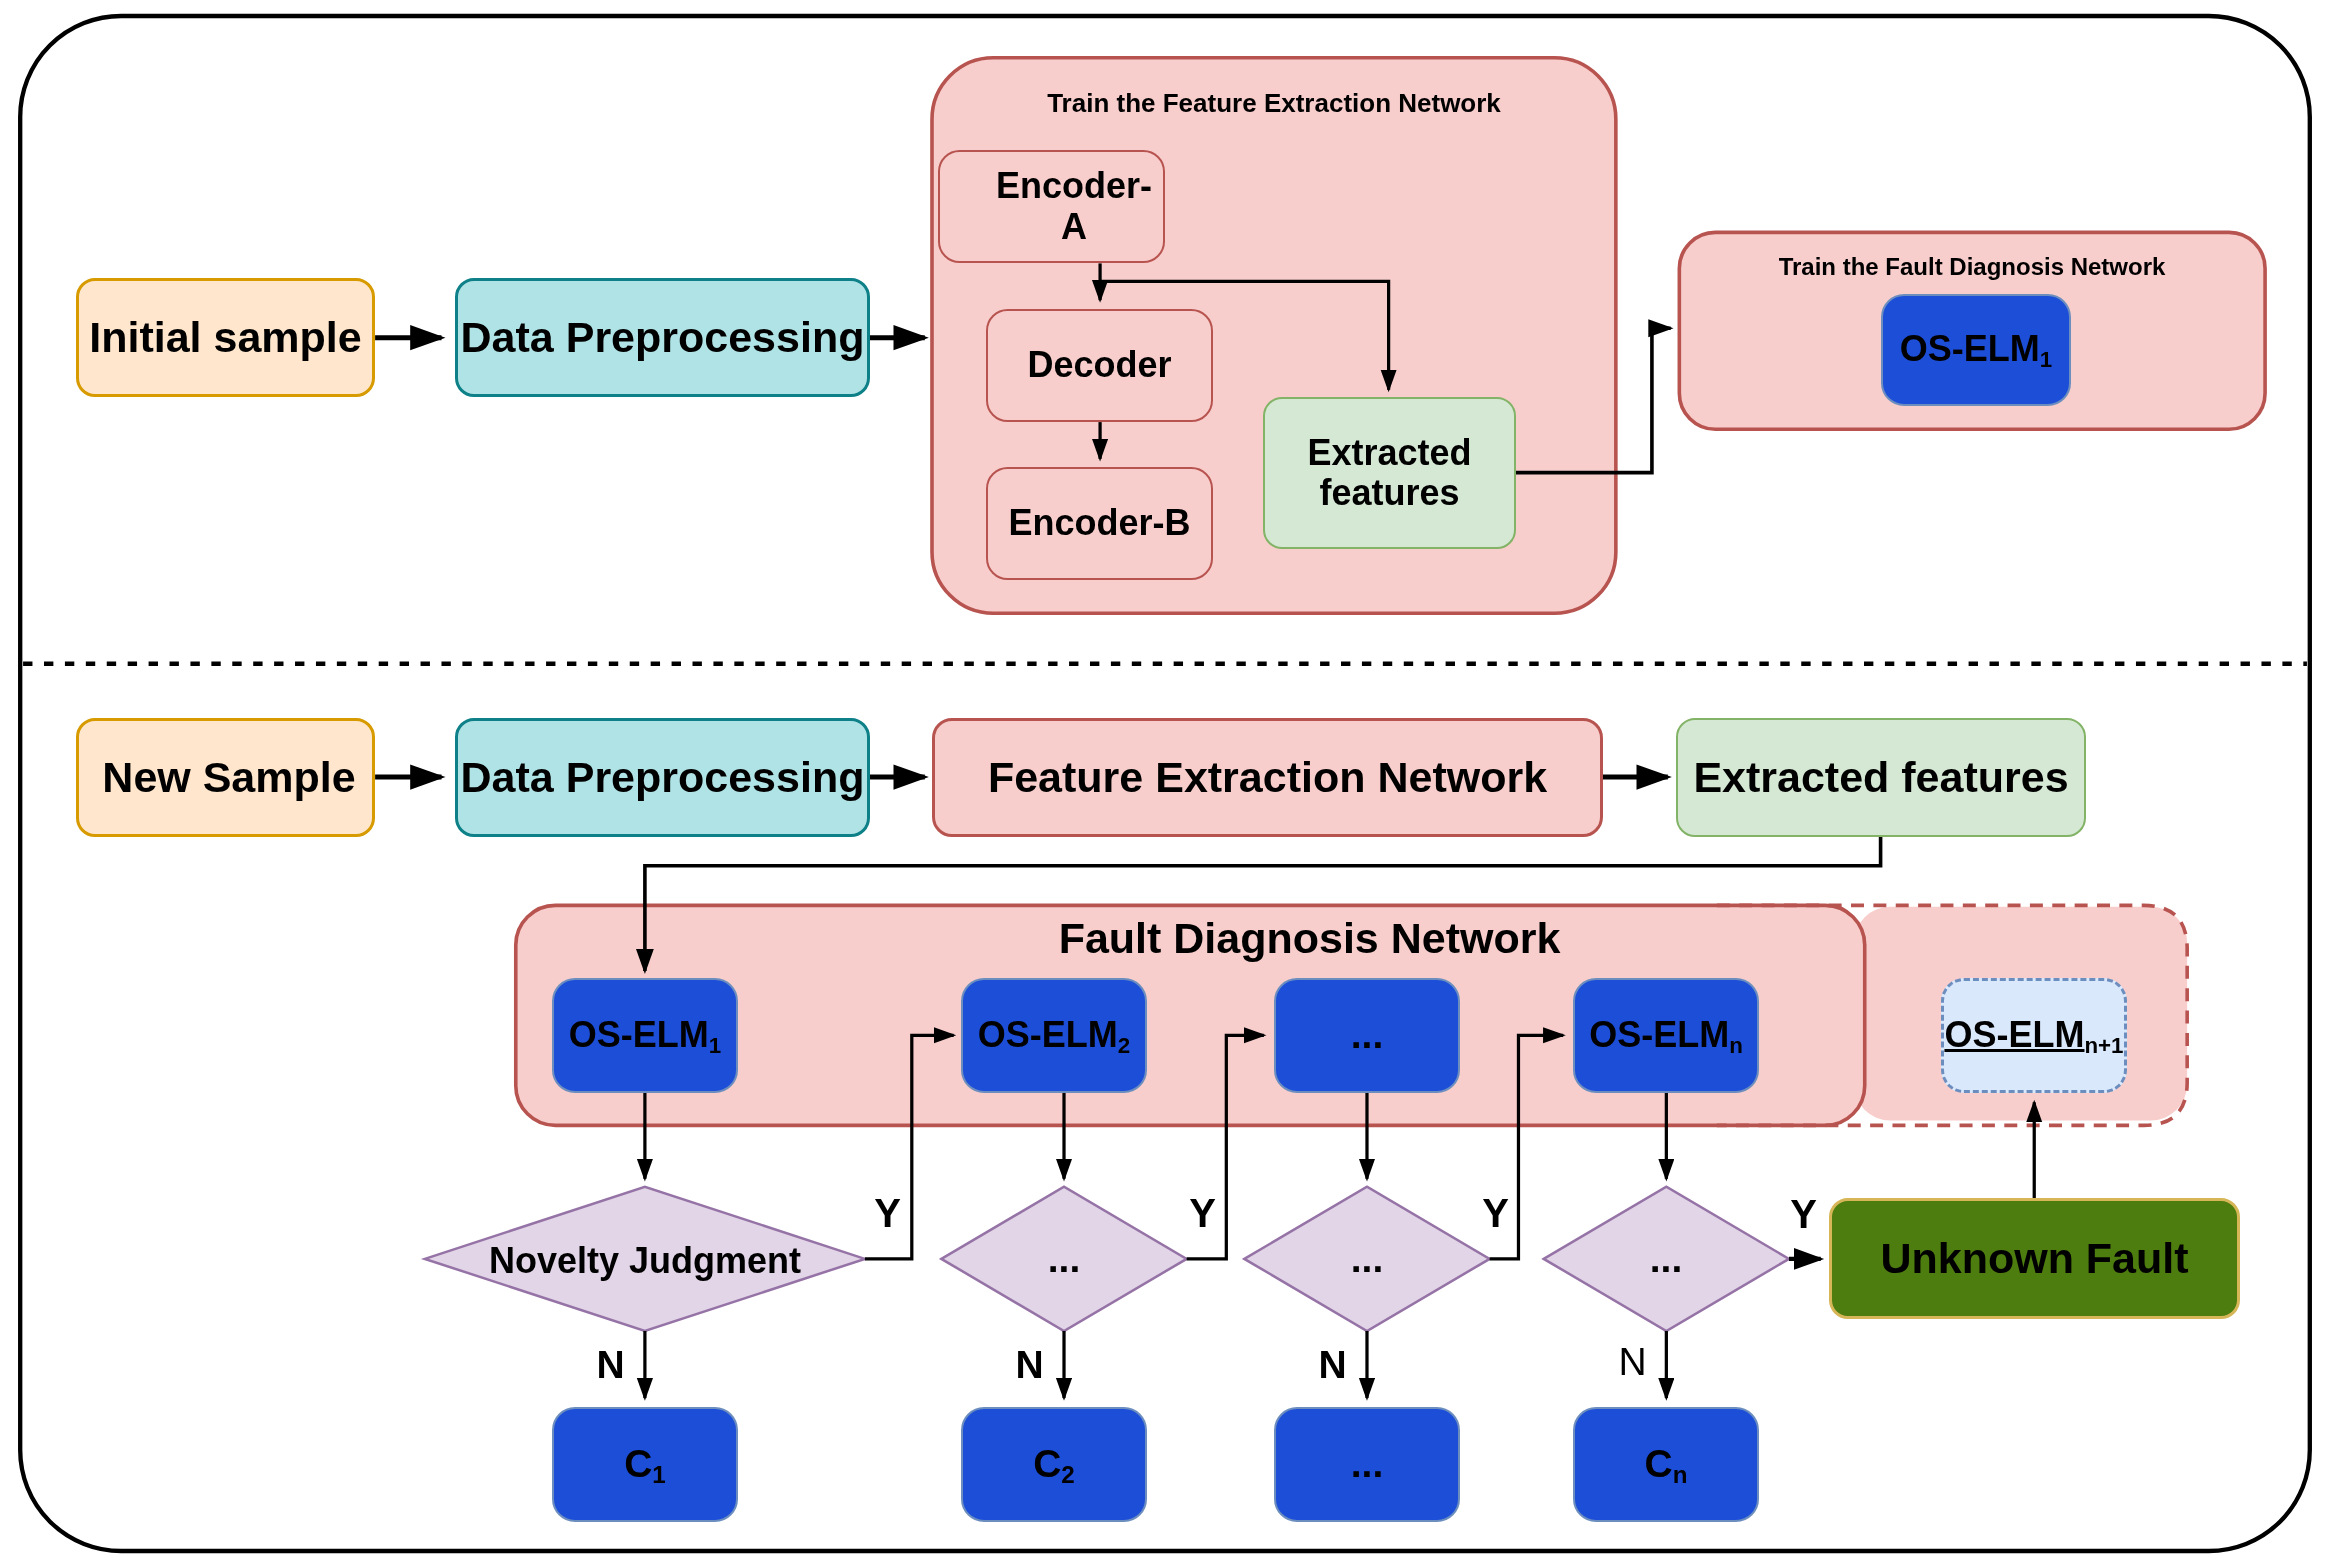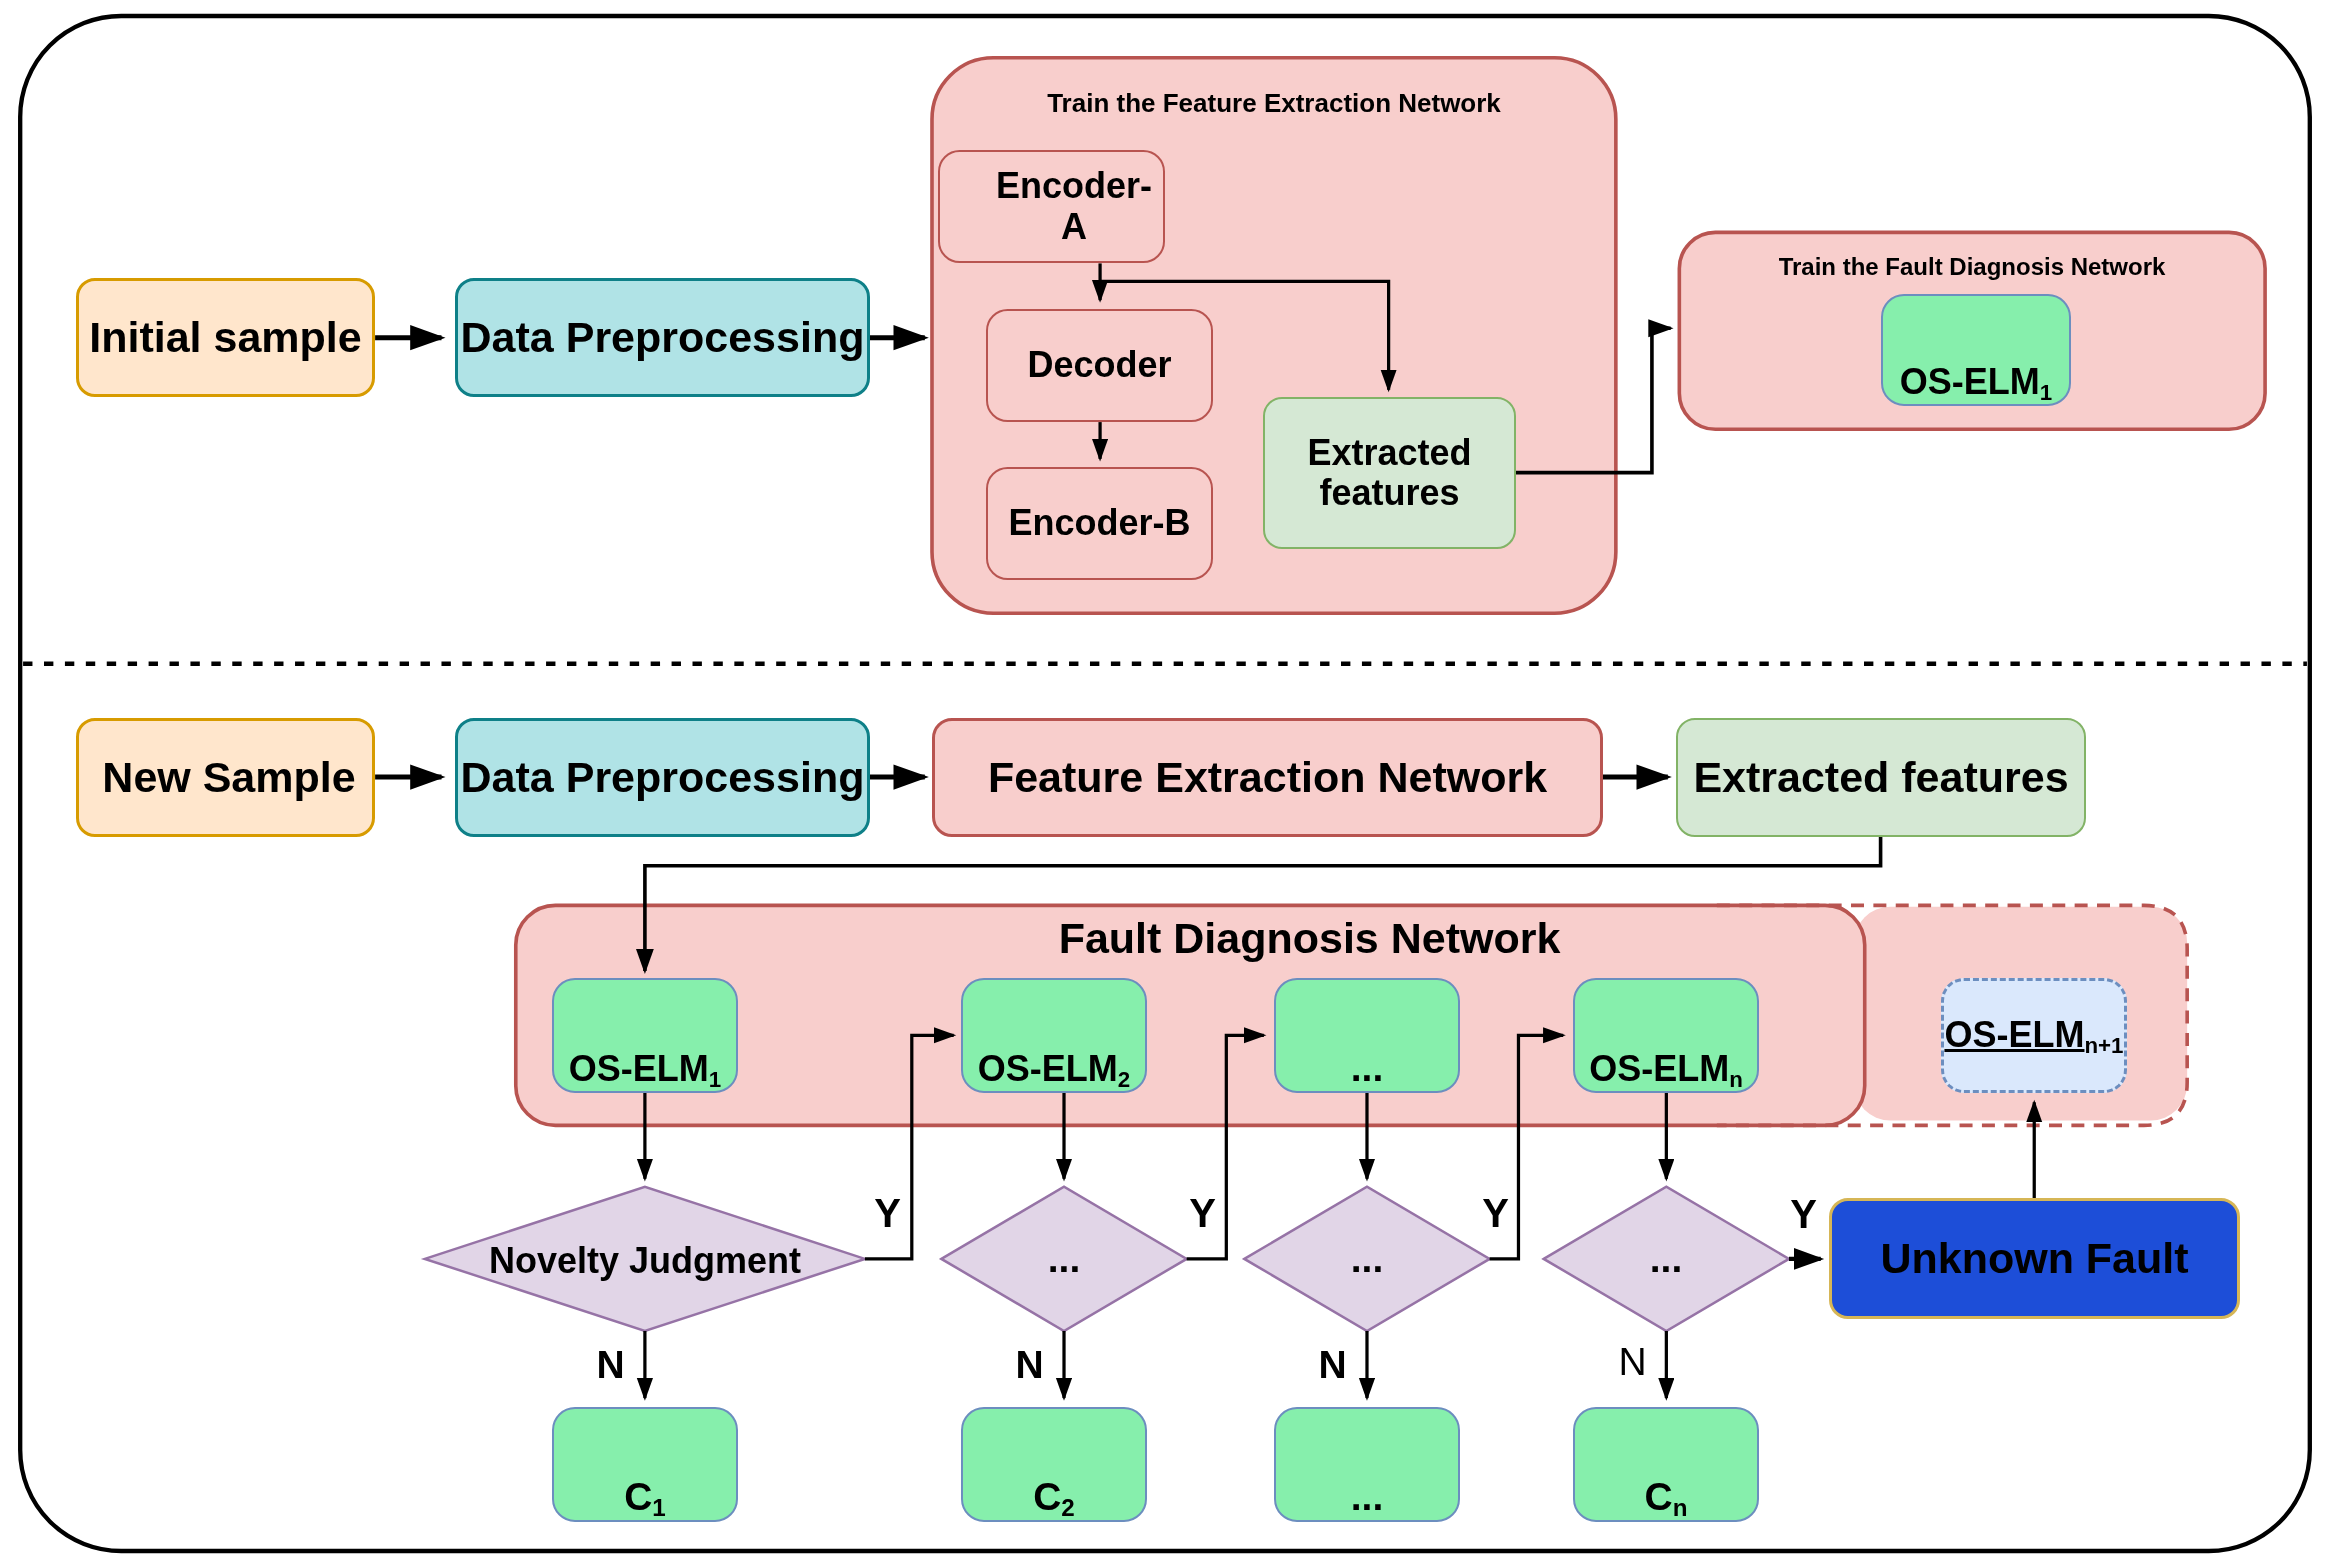--- a/index.html
+++ b/index.html
@@ -7,23 +7,23 @@
          font-family:"Liberation Sans","DejaVu Sans",sans-serif;color:#000;}
   #wires{position:absolute;left:0;top:0;width:2330px;height:1567px;}
   .box{position:absolute;display:flex;align-items:center;justify-content:center;
        box-sizing:border-box;font-weight:bold;text-align:center;line-height:1.12;
        border-radius:19px;z-index:2;}
   .orange{background:#FFE6CC;border:3.6px solid #D79B00;}
   .teal{background:#B0E3E6;border:3.6px solid #0E8088;}
   .pinkbox{background:#F8CECC;border:2.9px solid #B85450;border-radius:21.6px;}
   .pinkbig{background:#F8CECC;border:3.6px solid #B85450;border-radius:20px;}
   .green{background:#D5E8D4;border:2.9px solid #82B366;}
-  .blue{background:#86efac;border:2.9px solid #6C8EBF;border-radius:23px;align-items:flex-end;}
+  .blue{background:#1d4ed8;border:2.9px solid #6C8EBF;border-radius:23px;}
   .blue-dashed{background:#DAE8FC;border:3.6px dashed #6C8EBF;border-radius:23px;}
-  .yellow{background:#1d4ed8;border:3.6px solid #D6B656;}
+  .yellow{background:#4d7c0f;border:3.6px solid #D6B656;}
   .label{position:absolute;display:flex;align-items:center;justify-content:center;
          font-weight:bold;text-align:center;z-index:3;line-height:1.1;}
   .ctitle{position:absolute;display:flex;align-items:center;justify-content:center;
           font-weight:bold;text-align:center;z-index:2;white-space:nowrap;}
   sub{font-size:0.62em;vertical-align:-0.25em;line-height:1;font-weight:bold;}
   .f52{font-size:43px;} .f50{font-size:36px;} .f46{font-size:26px;}
   .f44{font-size:24px;} .f54{font-size:39px;} .f56{font-size:40px;}
   .normalw{font-weight:normal;}
 </style>
 </head>

